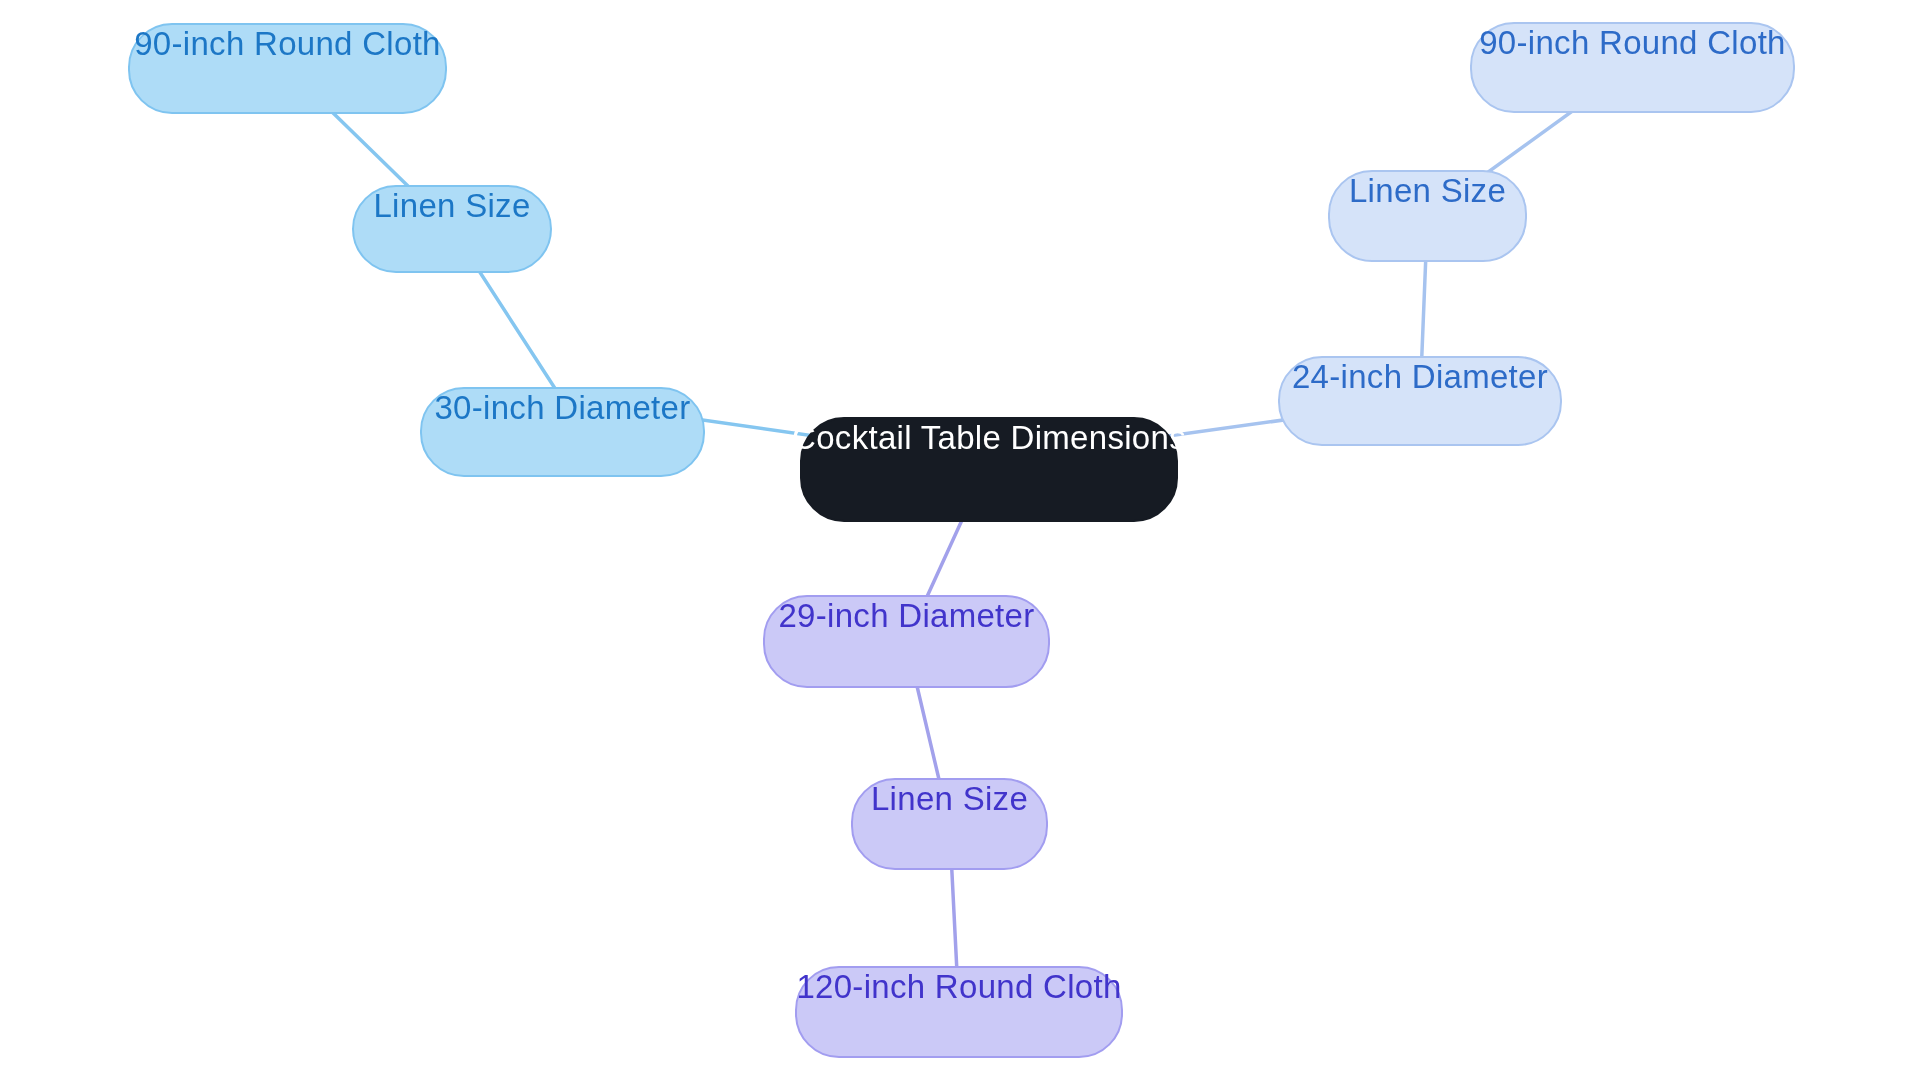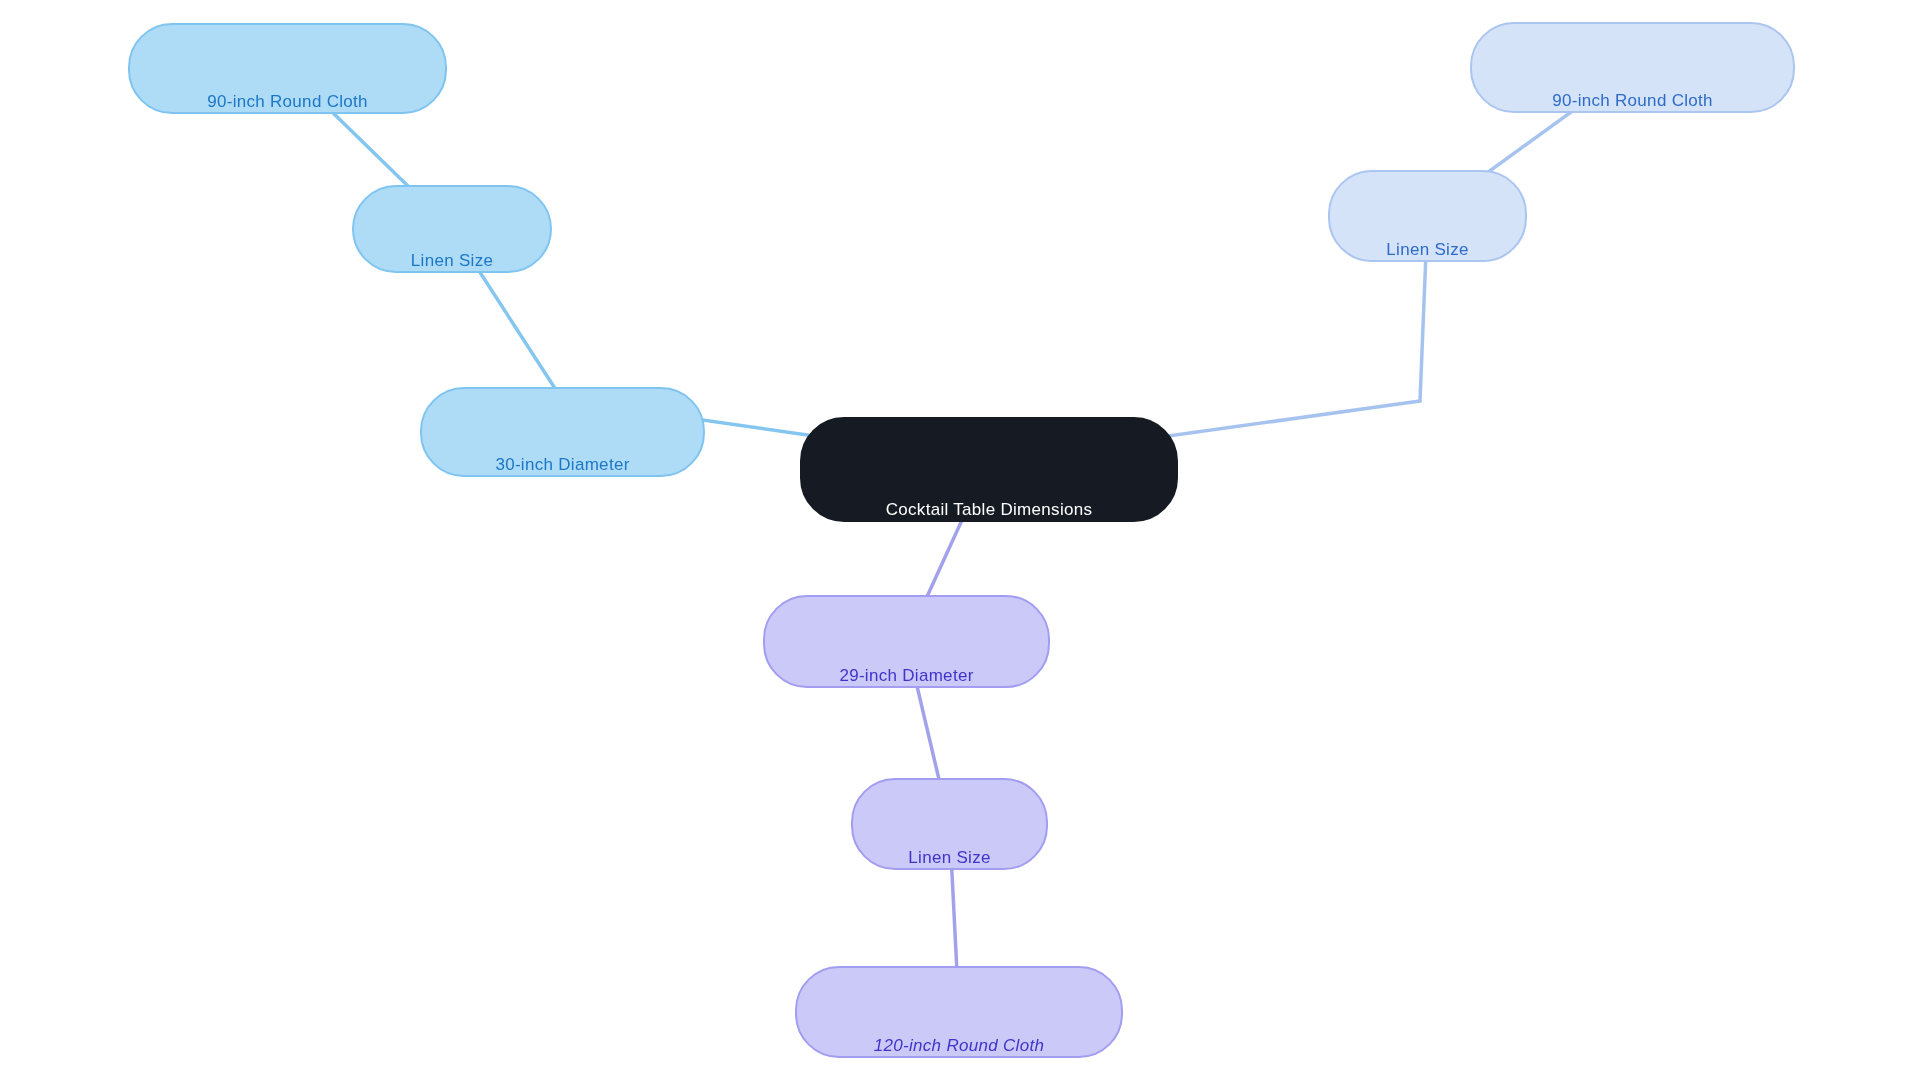--- a/index.html
+++ b/index.html
@@ -19,25 +19,25 @@
     position: absolute;
     left: 0;
     top: 0;
     width: 1920px;
     height: 1083px;
   }
   .node {
     position: absolute;
     box-sizing: border-box;
     display: flex;
-    align-items: flex-end;
+    align-items: flex-start;
     justify-content: center;
     border: 2px solid transparent;
     border-radius: 44px;
-    font-size: 17px;
+    font-size: 33px;
     letter-spacing: 0.3px;
     white-space: nowrap;
     user-select: none;
   }
   .node span {
     pointer-events: none;
   }
 </style>
 </head>
 <body>
@@ -59,28 +59,31 @@
     </div>
     <div class="node" style="left: 420px; top: 355px; width: 285px; height: 90px; background: rgb(174, 220, 247); border-color: rgb(127, 196, 240); color: rgb(28, 119, 198); margin-top: 32px;">
       <span>30-inch Diameter</span>
     </div>
     <div class="node" style="left: 352px; top: 185px; width: 200px; height: 88px; background: rgb(174, 220, 247); border-color: rgb(127, 196, 240); color: rgb(28, 119, 198);">
       <span>Linen Size</span>
     </div>
     <div class="node" style="left: 128px; top: 23px; width: 319px; height: 91px; background: rgb(174, 220, 247); border-color: rgb(127, 196, 240); color: rgb(28, 119, 198);">
       <span>90-inch Round Cloth</span>
     </div>
+    <div class="node" style="left: 1278px; top: 356px; width: 284px; height: 90px; background: rgb(213, 227, 249); border-color: rgb(170, 197, 240); color: rgb(45, 107, 200);">
+      <span>24-inch Diameter</span>
+    </div>
     <div class="node" style="left: 1328px; top: 170px; width: 199px; height: 92px; background: rgb(213, 227, 249); border-color: rgb(170, 197, 240); color: rgb(45, 107, 200);">
       <span>Linen Size</span>
     </div>
     <div class="node" style="left: 1470px; top: 22px; width: 325px; height: 91px; background: rgb(213, 227, 249); border-color: rgb(170, 197, 240); color: rgb(45, 107, 200);">
       <span>90-inch Round Cloth</span>
     </div>
     <div class="node" style="left: 763px; top: 595px; width: 287px; height: 93px; background: rgb(203, 201, 247); border-color: rgb(162, 157, 240); color: rgb(65, 52, 203);">
       <span>29-inch Diameter</span>
     </div>
     <div class="node" style="left: 851px; top: 778px; width: 197px; height: 92px; background: rgb(203, 201, 247); border-color: rgb(162, 157, 240); color: rgb(65, 52, 203);">
       <span>Linen Size</span>
     </div>
-    <div class="node" style="left: 795px; top: 966px; width: 328px; height: 92px; background: rgb(203, 201, 247); border-color: rgb(162, 157, 240); color: rgb(65, 52, 203); font-style: italic;">
+    <div class="node" style="left: 795px; top: 966px; width: 328px; height: 92px; background: rgb(203, 201, 247); border-color: rgb(162, 157, 240); color: rgb(65, 52, 203);">
       <span>120-inch Round Cloth</span>
     </div>
   </div>
 
 </body></html>

